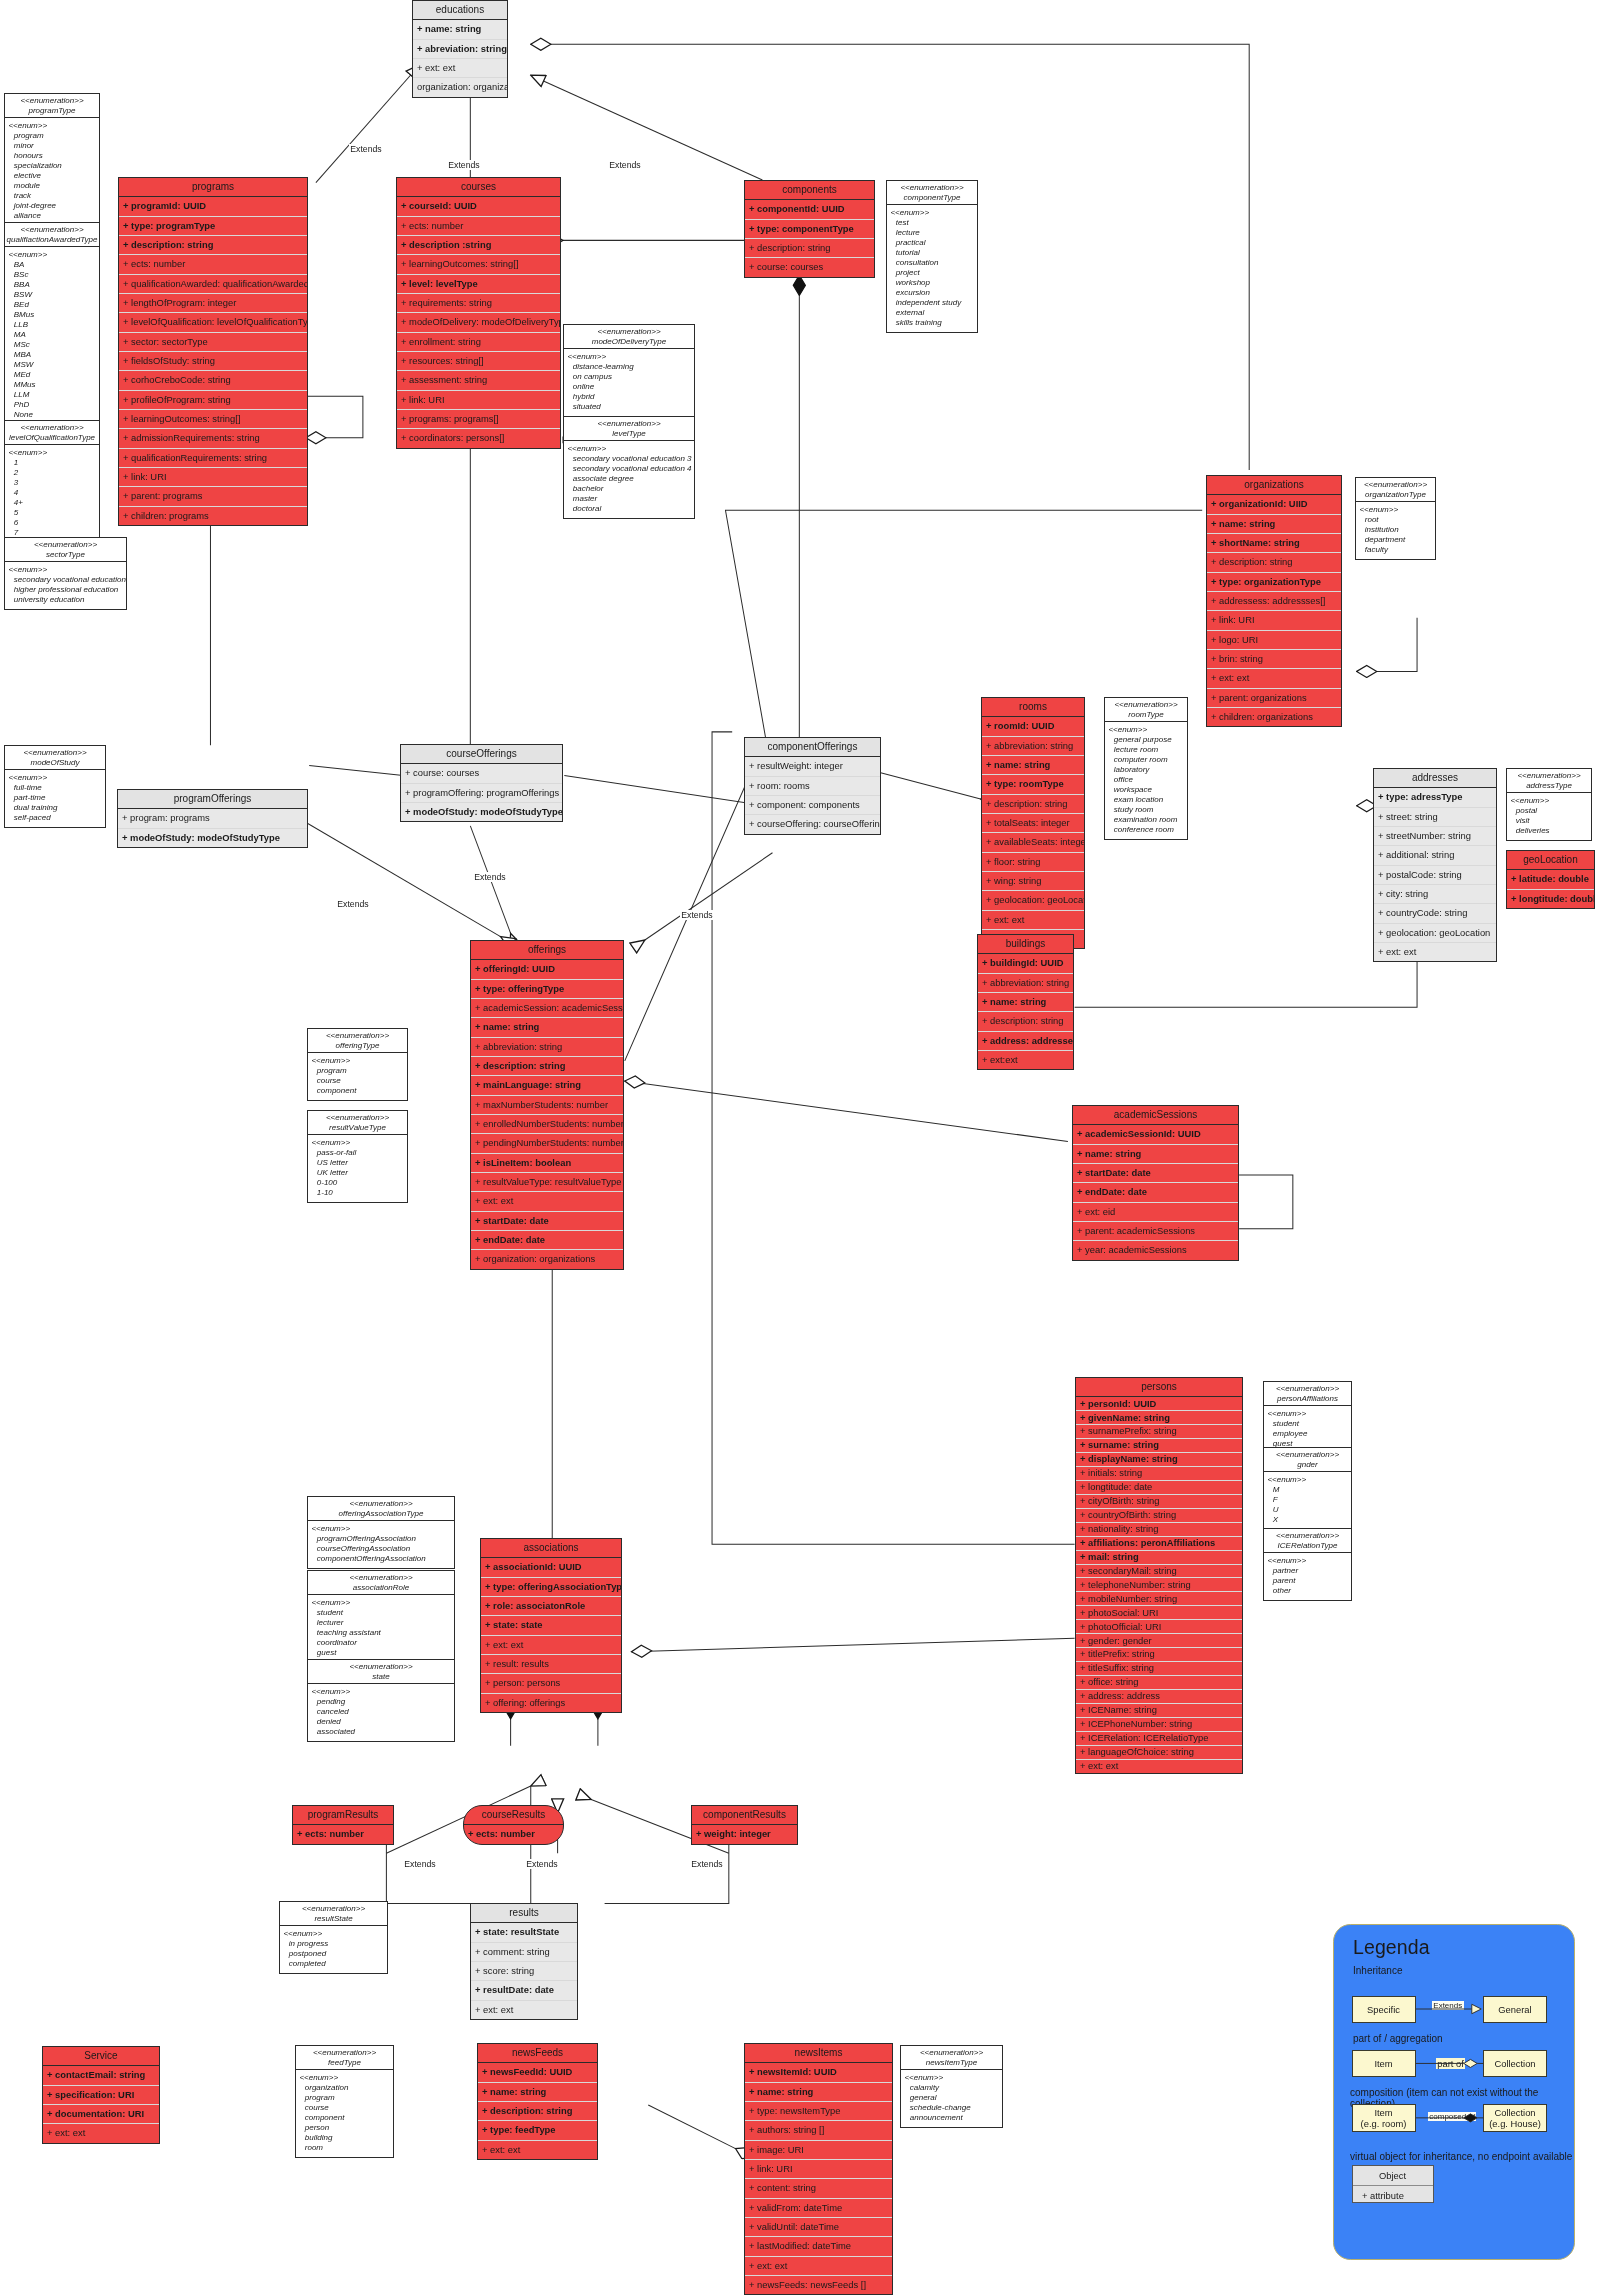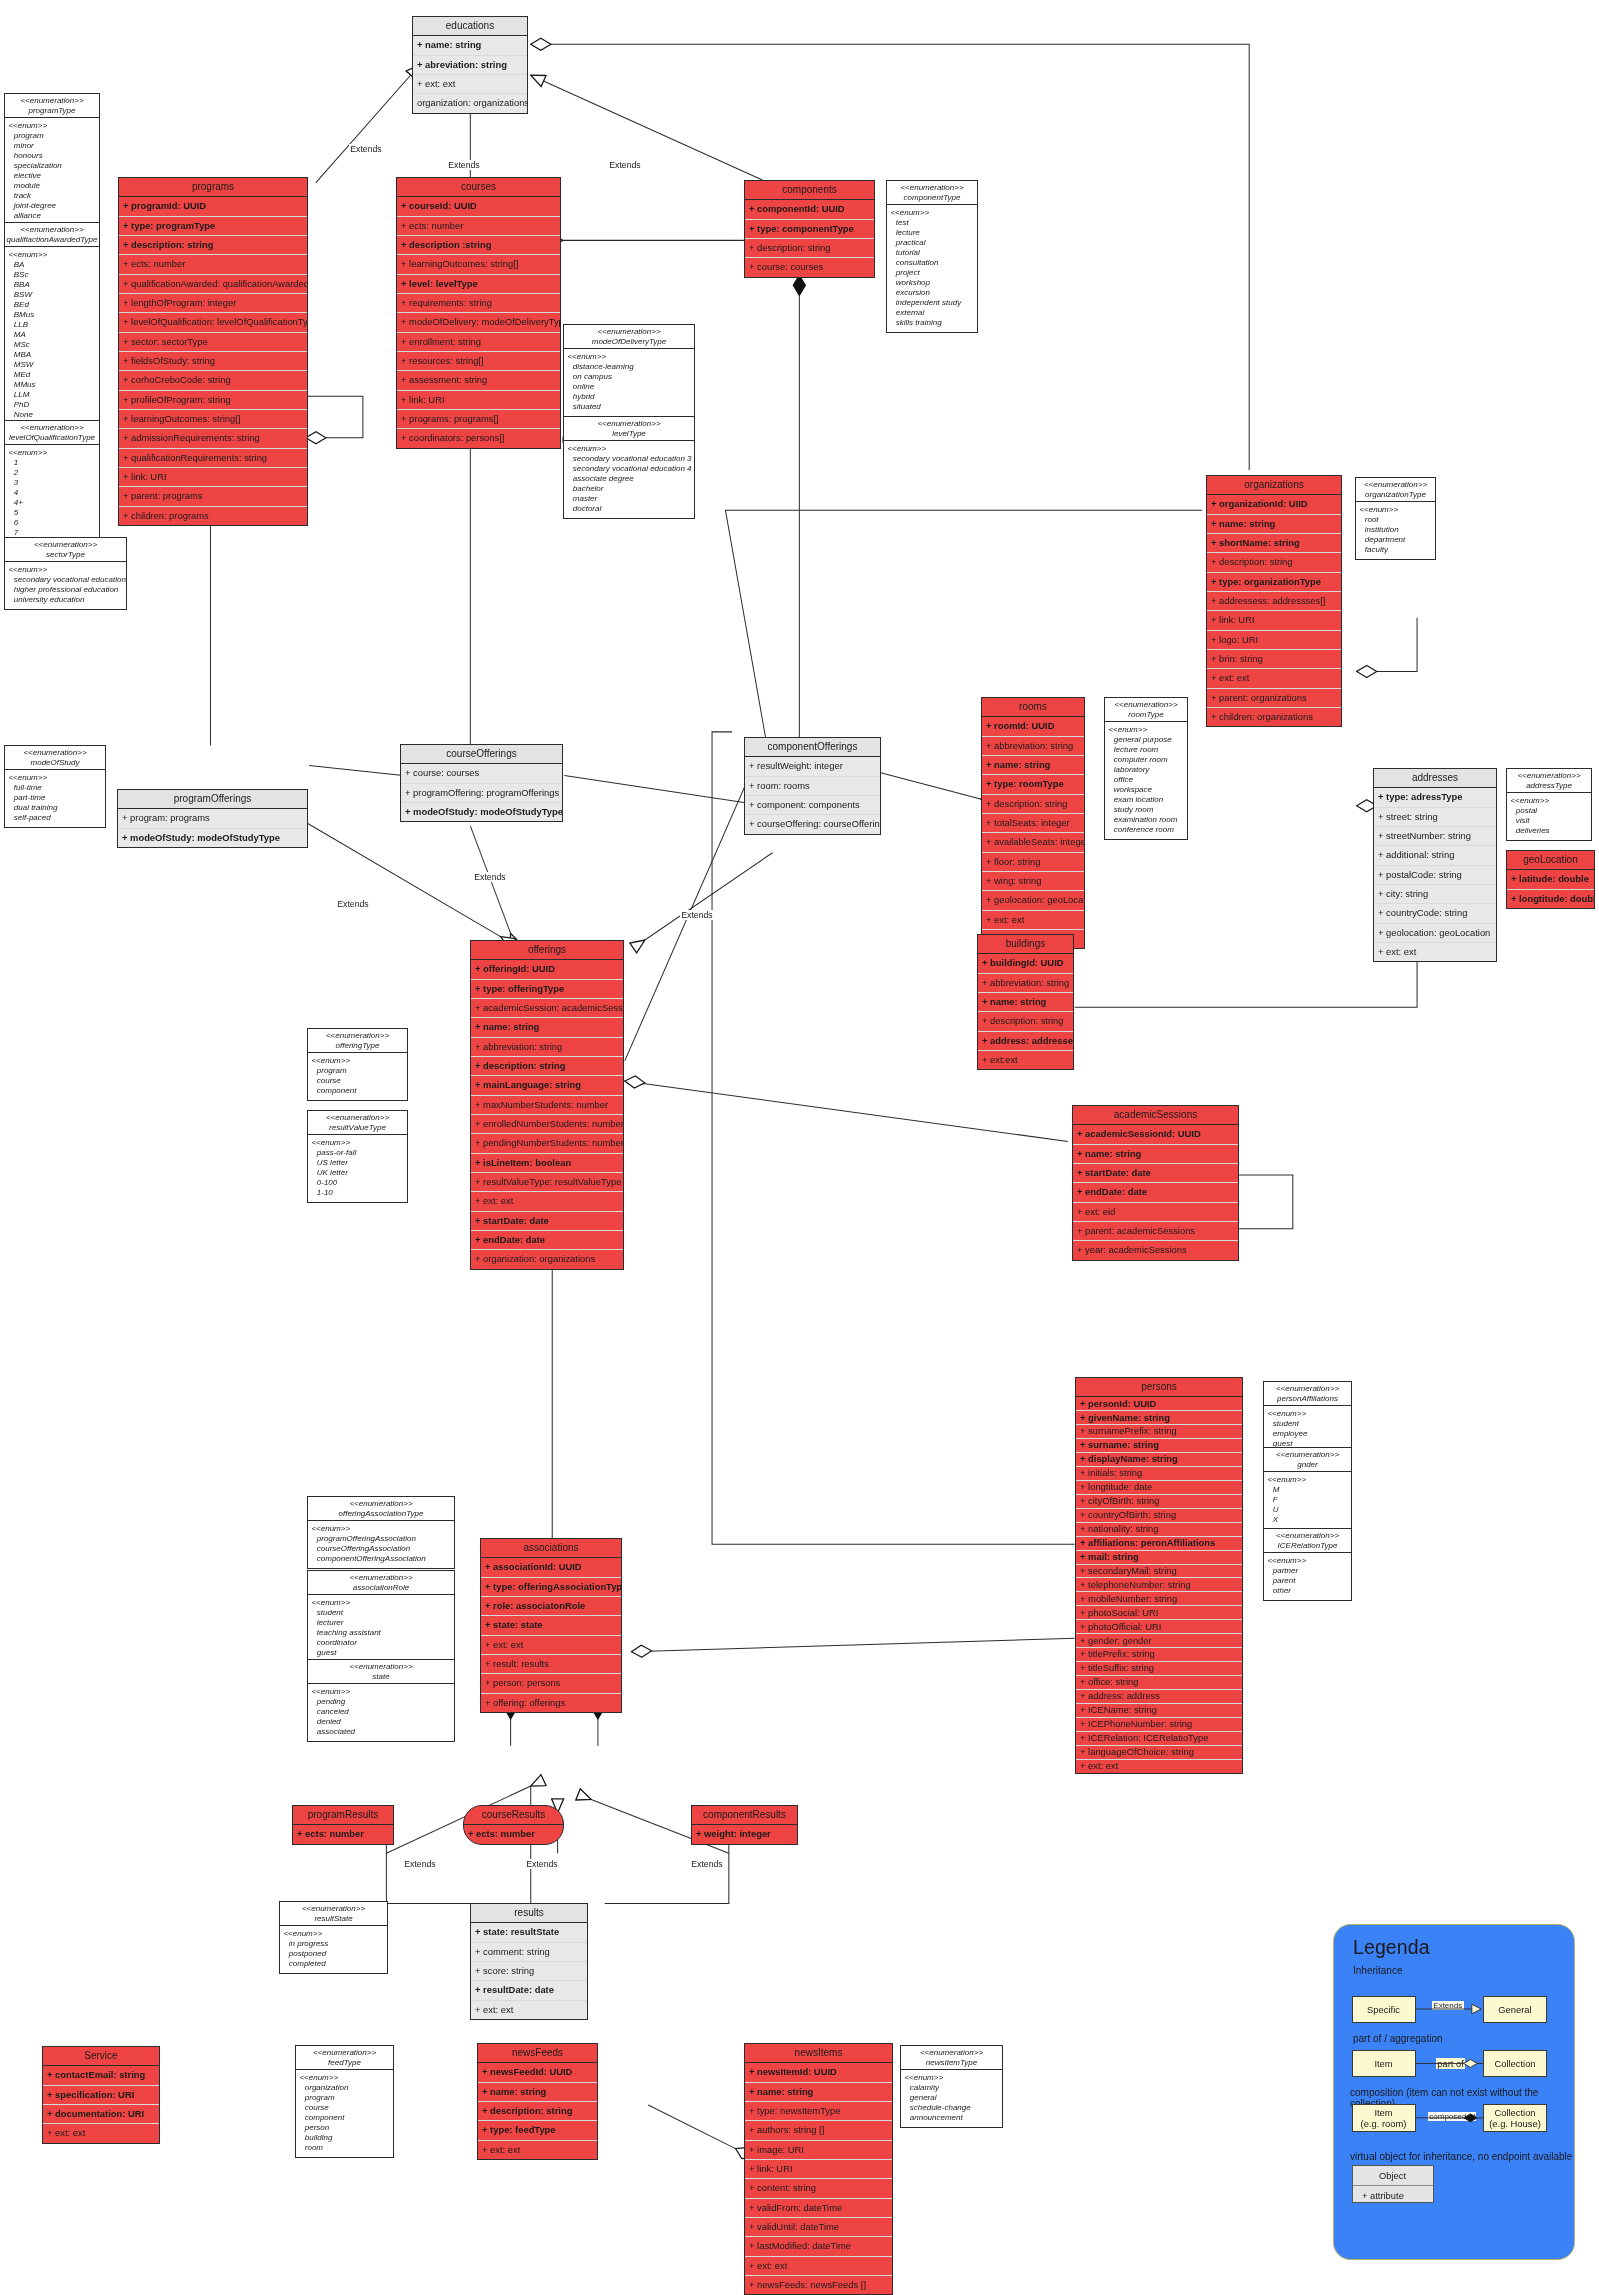--- a/index.html
+++ b/index.html
@@ -155,21 +155,21 @@
 <div class="elabel" style="left:349px;top:144px;">Extends</div>
 <div class="elabel" style="left:447px;top:160px;">Extends</div>
 <div class="elabel" style="left:608px;top:160px;">Extends</div>
 <div class="elabel" style="left:473px;top:872px;">Extends</div>
 <div class="elabel" style="left:336px;top:899px;">Extends</div>
 <div class="elabel" style="left:680px;top:910px;">Extends</div>
 <div class="elabel" style="left:403px;top:1859px;">Extends</div>
 <div class="elabel" style="left:525px;top:1859px;">Extends</div>
 <div class="elabel" style="left:690px;top:1859px;">Extends</div>
 
-<div class="node shaded" style="left:412px;top:16px;width:116px;">
+<div class="node shaded" style="left:412px;top:0px;width:96px;">
   <div class="ttl">educations</div>
   <div class="attr b">+ name: string</div>
   <div class="attr b">+ abreviation: string</div>
   <div class="attr">+ ext: ext</div>
   <div class="attr">organization: organizations</div>
 </div>
 
 <div class="node" style="left:118px;top:177px;width:190px;">
   <div class="ttl">programs</div>
   <div class="attr b">+ programId: UUID</div>
@@ -380,21 +380,21 @@
 <div class="node" style="left:463px;top:1805px;width:101px;border-radius:19px;">
   <div class="ttl">courseResults</div>
   <div class="attr b">+ ects: number</div>
 </div>
 
 <div class="node" style="left:643px;top:1805px;width:107px;margin-left:48px;">
   <div class="ttl">componentResults</div>
   <div class="attr b">+ weight: integer</div>
 </div>
 
-<div class="node shaded" style="left:470px;top:1903px;width:118px;">
+<div class="node shaded" style="left:470px;top:1903px;width:108px;">
   <div class="ttl">results</div>
   <div class="attr b">+ state: resultState</div>
   <div class="attr">+ comment: string</div>
   <div class="attr">+ score: string</div>
   <div class="attr b">+ resultDate: date</div>
   <div class="attr">+ ext: ext</div>
 </div>
 
 <div class="node" style="left:42px;top:2046px;width:118px;">
   <div class="ttl">Service</div>

